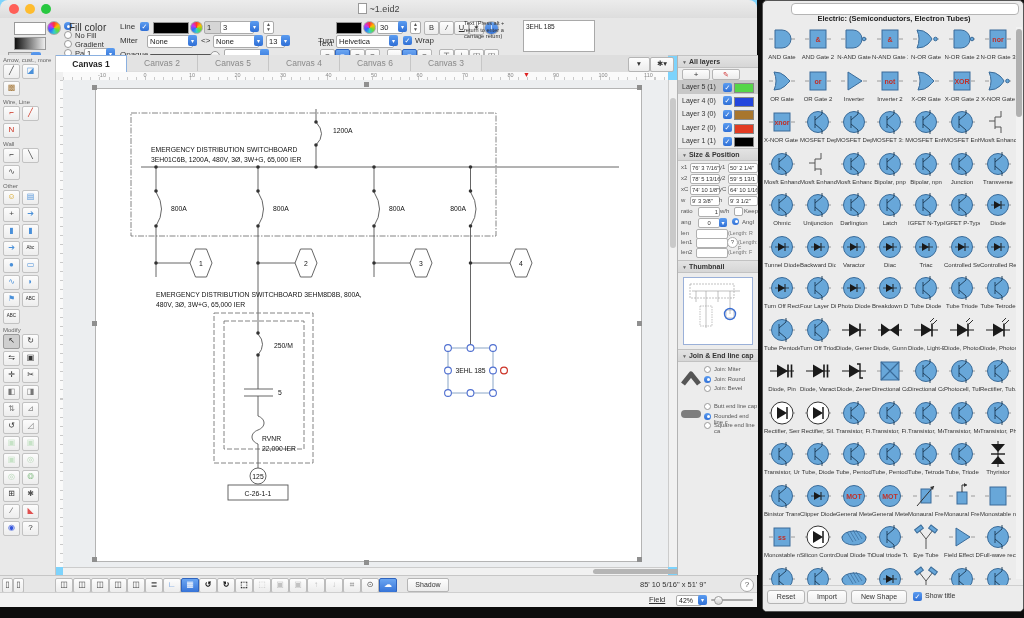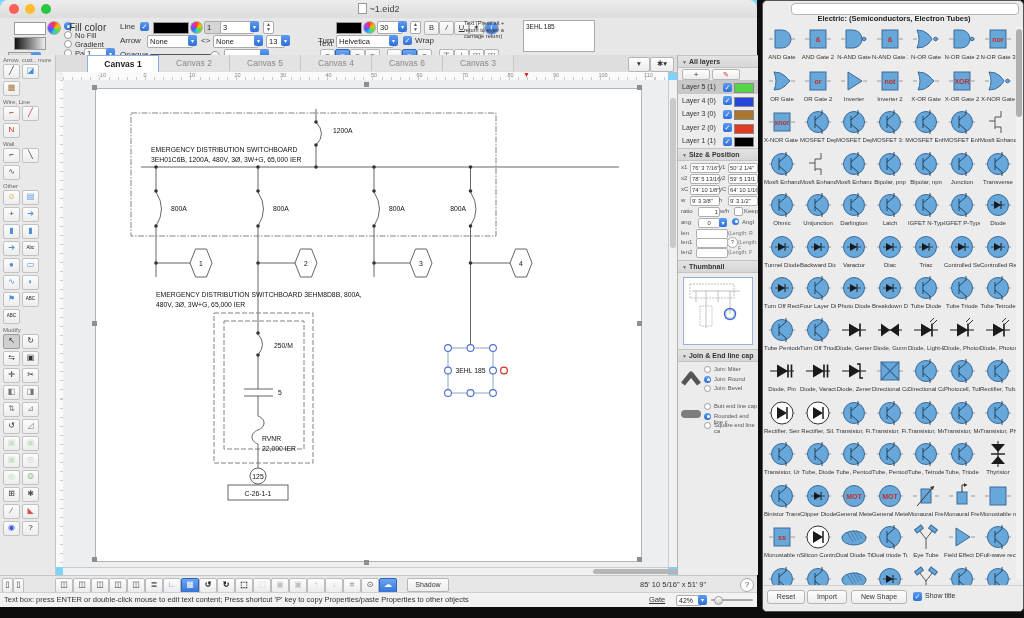--- a/index.html
+++ b/index.html
@@ -16,21 +16,21 @@
   .field{position:absolute;background:#fff;border:1px solid #ababab;border-radius:2px;font-size:7.5px;color:#222;display:flex;align-items:center;padding:0 2px;white-space:nowrap;overflow:hidden;}
   .dd-ar{position:absolute;background:linear-gradient(#5b9cf0,#2f6fd6);border-radius:2px;color:#fff;font-size:6px;display:flex;align-items:center;justify-content:center;}
   .stepper{position:absolute;width:9px;height:11px;background:#fff;border:1px solid #ababab;border-radius:2px;font-size:5px;color:#555;line-height:5px;text-align:center;}
   .cb{position:absolute;width:9px;height:9px;background:linear-gradient(#5b9cf0,#2f6fd6);border-radius:2px;color:#fff;font-size:7px;line-height:9px;text-align:center;}
   .cb.off{background:#fff;border:1px solid #aaa;}
   .rad{position:absolute;width:8px;height:8px;border:1px solid #9a9a9a;border-radius:50%;background:#fff;box-sizing:border-box;}
   .rad.sel{background:linear-gradient(#5b9cf0,#2f6fd6);border:none;}
   .rad.sel:after{content:"";position:absolute;left:2.5px;top:2.5px;width:3px;height:3px;border-radius:50%;background:#fff;}
   .tbtn{position:absolute;width:13px;height:12px;background:linear-gradient(#fdfdfd,#ececec);border:1px solid #b5b5b5;border-radius:2px;font-size:7.5px;color:#333;text-align:center;line-height:12px;}
   .tbtn.act{background:linear-gradient(#6ba6f2,#3674d8);color:#fff;border-color:#2f64be;}
-  .tabbar{position:absolute;left:55px;top:55px;width:613px;height:17px;background:#dedede;border-bottom:1px solid #bdbdbd;display:flex;padding-left:32px;}
+  .tabbar{position:absolute;left:55px;top:55px;width:613px;height:17px;background:#dedede;border-bottom:1px solid #bdbdbd;display:flex;}
   .tab{width:70px;height:16px;border-right:1px solid #c6c6c6;font-size:8.5px;color:#8a8a8a;text-align:center;line-height:16px;background:#e3e3e3;}
   .tab.active{background:#fff;color:#222;border:1px solid #8ab0e0;border-bottom:none;font-weight:bold;}
   .hruler{position:absolute;left:63px;top:72px;width:605px;height:8px;background:#fafafa;border-bottom:1px solid #bbb;background-image:repeating-linear-gradient(90deg,#c9c9c9 0 1px,transparent 1px 9.1px);background-size:100% 3px;background-position:0 5px;background-repeat:no-repeat;}
   .hruler span{position:absolute;top:0;font-size:5.5px;color:#888;}
   .vruler{position:absolute;left:55px;top:80px;width:8px;height:487px;background:#fafafa;border-right:1px solid #bbb;background-image:repeating-linear-gradient(#c9c9c9 0 1px,transparent 1px 9.1px);background-size:3px 100%;background-position:5px 0;background-repeat:no-repeat;}
   .corner{position:absolute;left:55px;top:72px;width:8px;height:8px;background:#f0f0f0;border-right:1px solid #bbb;border-bottom:1px solid #bbb;}
   .palette{position:absolute;left:0;top:55px;width:55px;height:520px;background:#e9e9e9;border-right:1px solid #c5c5c5;overflow:hidden;}
   .pal-title{font-size:6px;color:#666;padding:2px 0 0 3px;white-space:nowrap;}
   .pal-grid{display:flex;flex-wrap:wrap;padding-left:2px;}
   .pal-btn{width:15px;height:13px;margin:1px;background:linear-gradient(#fcfcfc,#ededed);border:1px solid #c2c2c2;border-radius:2px;font-size:8px;text-align:center;line-height:12px;overflow:hidden;}
@@ -103,21 +103,21 @@
     <div class="wheel" style="left:190px;top:3px;width:11px;height:11px;"></div>
     <div class="field" style="left:204px;top:3px;width:12px;height:11px;background:#d5d5d5;">
         <span>1</span>
       </div>
     <div class="field" style="left:220px;top:3px;width:28px;height:11px;">
         <span>3</span>
       </div>
     <div class="dd-ar" style="left:250px;top:3px;width:9px;height:11px;">▾</div>
     <div class="stepper" style="left:263px;top:3px;">▲<br>▼</div>
 
-    <span class="lbl" style="left:120px;top:18px;">Arrow</span>
+    <span class="lbl" style="left:120px;top:18px;">Miter</span>
     <div class="field" style="left:147px;top:17px;width:40px;height:11px;">
         <span>None</span>
       </div>
     <div class="dd-ar" style="left:188px;top:17px;width:9px;height:11px;">▾</div>
     <span class="lbl" style="left:201px;top:18px;">&lt;&gt;</span>
     <div class="field" style="left:213px;top:17px;width:40px;height:11px;">
         <span>None</span>
       </div>
     <div class="dd-ar" style="left:254px;top:17px;width:9px;height:11px;">▾</div>
     <div class="field" style="left:266px;top:17px;width:13px;height:11px;">
@@ -527,22 +527,21 @@
         <div class="bbtn" style="left: 343px;">⌗</div>
         <div class="bbtn" style="left: 361px;">⊙</div>
         <div class="bbtn act" style="left: 379px;">☁</div>
       </div>
     <div class="tbtn" style="left:407px;top:2px;width:40px;height:12px;position:absolute;font-size:7px;">Shadow</div>
     <span style="position:absolute;left:640px;top:4px;font-size:7.5px;color:#333;">85' 10 5/16" x 51' 9"</span>
     <div style="position:absolute;left:740px;top:2px;width:12px;height:12px;border:1px solid #aaa;border-radius:50%;background:#fff;font-size:8px;text-align:center;line-height:12px;color:#555;"><span>?</span></div>
   </div>
 
   <div class="statusbar">
-    <span style="position:absolute;left:4px;white-space:nowrap;">Text box: press ENTER or double-click mouse to edit text content;  Press shortcut 'P' key to copy Properties/paste Properties to other objects</span>
-    <span style="position:absolute;left:649px;text-decoration:underline;">Gate</span>
+    <span style="position:absolute;left:649px;text-decoration:underline;">Field</span>
     <div class="field" style="left:676px;top:2px;width:20px;height:9px;font-size:7px;">
         <span>42%</span>
       </div>
     <div class="dd-ar" style="left:698px;top:2px;width:9px;height:10px;">▾</div>
     <div style="position:absolute;left:711px;top:6px;width:42px;height:2px;background:#aaa;border-radius:1px;"></div>
     <div style="position:absolute;left:714px;top:3px;width:7px;height:7px;border-radius:50%;background:linear-gradient(#fff,#ccc);border:1px solid #999;"></div>
   </div>
 </div>
 
 <div class="lib">

